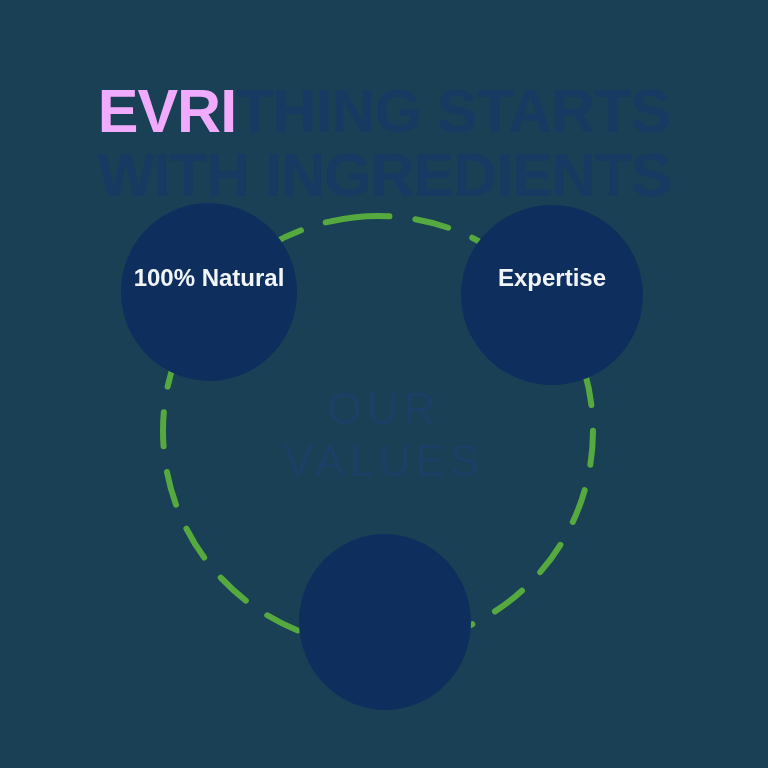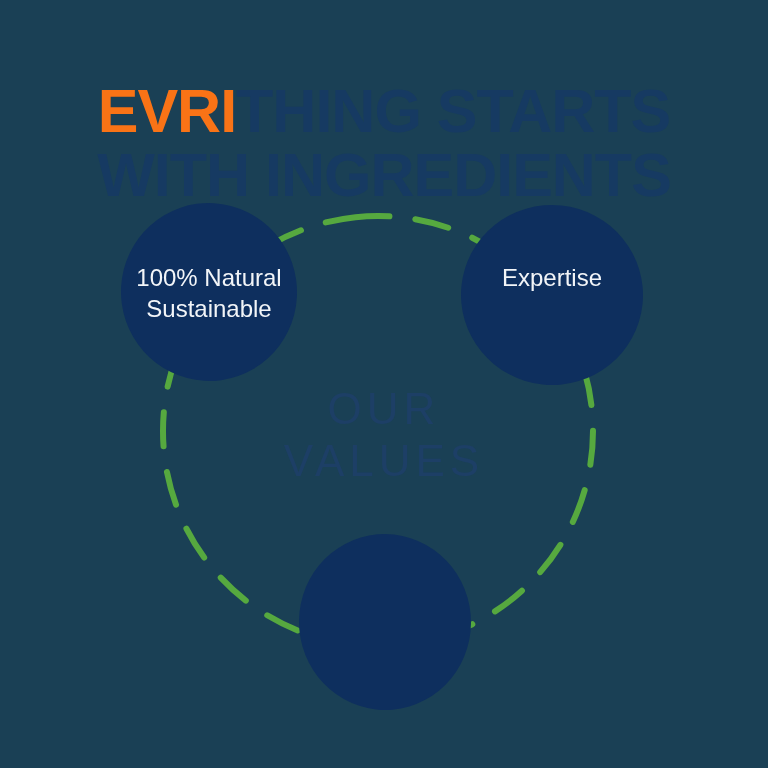--- a/index.html
+++ b/index.html
@@ -32,21 +32,21 @@
     line-height: 64px;
     letter-spacing: -1.0px;
     color: #163a62;
     white-space: nowrap;
     -webkit-font-smoothing: antialiased;
   }
   .headline .line {
     display: block;
   }
   .brand-accent {
-    color: #f97316;
+    color: #f0abfc;
   }
 
   
   .stage {
     position: absolute;
     left: 0;
     top: 0;
     width: 768px;
     height: 768px;
   }
@@ -69,21 +69,21 @@
   .center-caption .cline {
     display: block;
   }
 
   
   .bubble-label {
     position: absolute;
     text-align: center;
     color: #f2f5f8;
     font-family: "Liberation Sans", sans-serif;
-    font-weight: normal;
+    font-weight: bold;
     font-size: 24px;
     line-height: 31px;
     white-space: nowrap;
   }
   .bubble-label .tline { display: block; }
 
   #label-natural   { left: 109px; top: 262px; width: 200px; }
   #label-expertise { left: 442px; top: 262px; width: 220px; }
   #label-specialism{ left: 285px; top: 613px; width: 200px; }
 </style>
@@ -105,21 +105,20 @@
     <ellipse id="bubble-specialism" cx="385" cy="622" rx="86" ry="88" fill="#0e2f5e" transform="rotate(-5 385 622)"></ellipse>
   </svg>
 
   <div class="center-caption">
     <span class="cline">OUR</span>
     <span class="cline">VALUES</span>
   </div>
 
   <div class="bubble-label" id="label-natural">
     <span class="tline">100% Natural</span>
-    <span class="tline">Sustainable</span>
   </div>
 
   <div class="bubble-label" id="label-expertise">
     <span class="tline">Expertise</span>
   </div>
 
 
 </div>
 
 </body></html>

